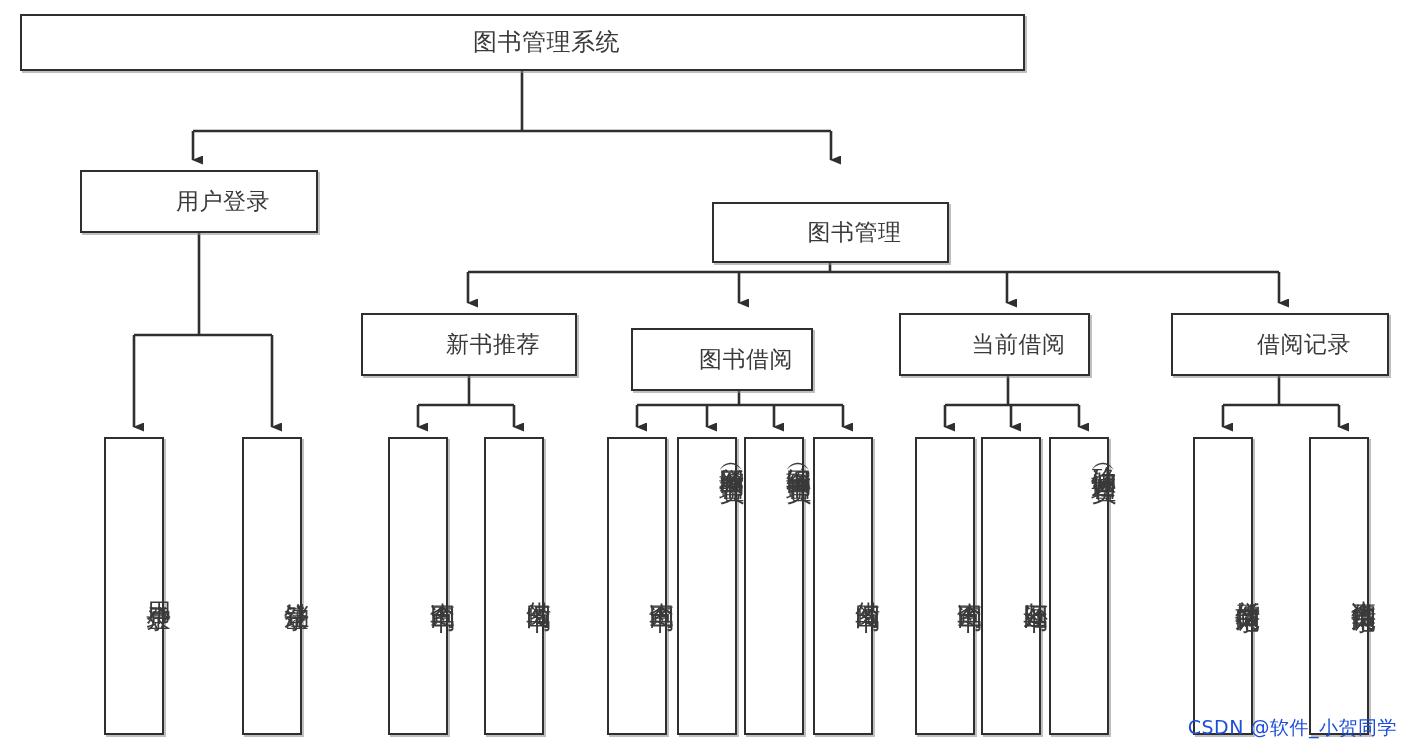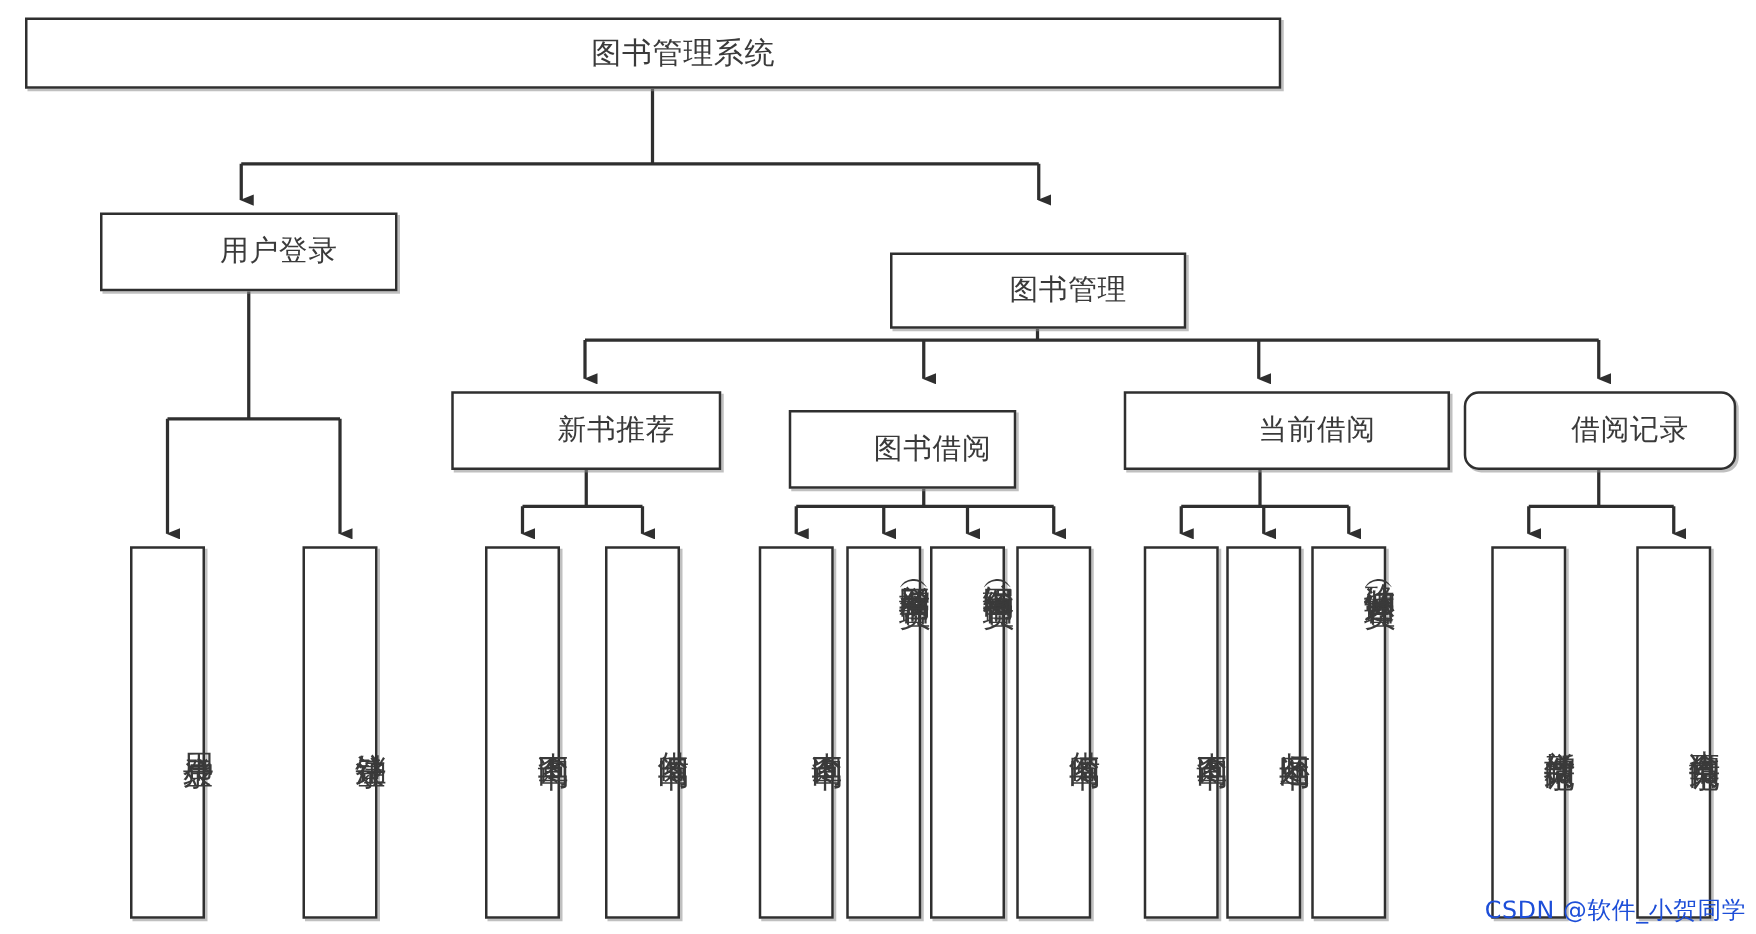--- a/index.html
+++ b/index.html
@@ -148,24 +148,24 @@
   <div class="node h" style="left:712px; top:154px; width:237px; height:61px;margin-top:48px;">
     <span class="lbl">图书管理</span>
   </div>
 
   <div class="node h" style="left:361px; top:313px; width:216px; height:63px;">
     <span class="lbl">新书推荐</span>
   </div>
   <div class="node h" style="left:631px; top:328px; width:182px; height:63px;">
     <span class="lbl">图书借阅</span>
   </div>
-  <div class="node h" style="left:899px; top:313px; width:261px; height:63px;">
+  <div class="node h" style="left:899px; top:313px; width:191px; height:63px;">
     <span class="lbl">当前借阅</span>
   </div>
-  <div class="node h" style="left:1171px; top:313px; width:218px; height:63px;border-radius:12px;">
+  <div class="node h" style="left:1171px; top:313px; width:218px; height:63px;">
     <span class="lbl">借阅记录</span>
   </div>
 
   <div class="node v mid" style="left:104px; top:437px; width:60px; height:298px;">
     <span class="lbl">用户登录</span>
   </div>
   <div class="node v mid" style="left:242px; top:437px; width:60px; height:298px;">
     <span class="lbl">注销登录</span>
   </div>
 

